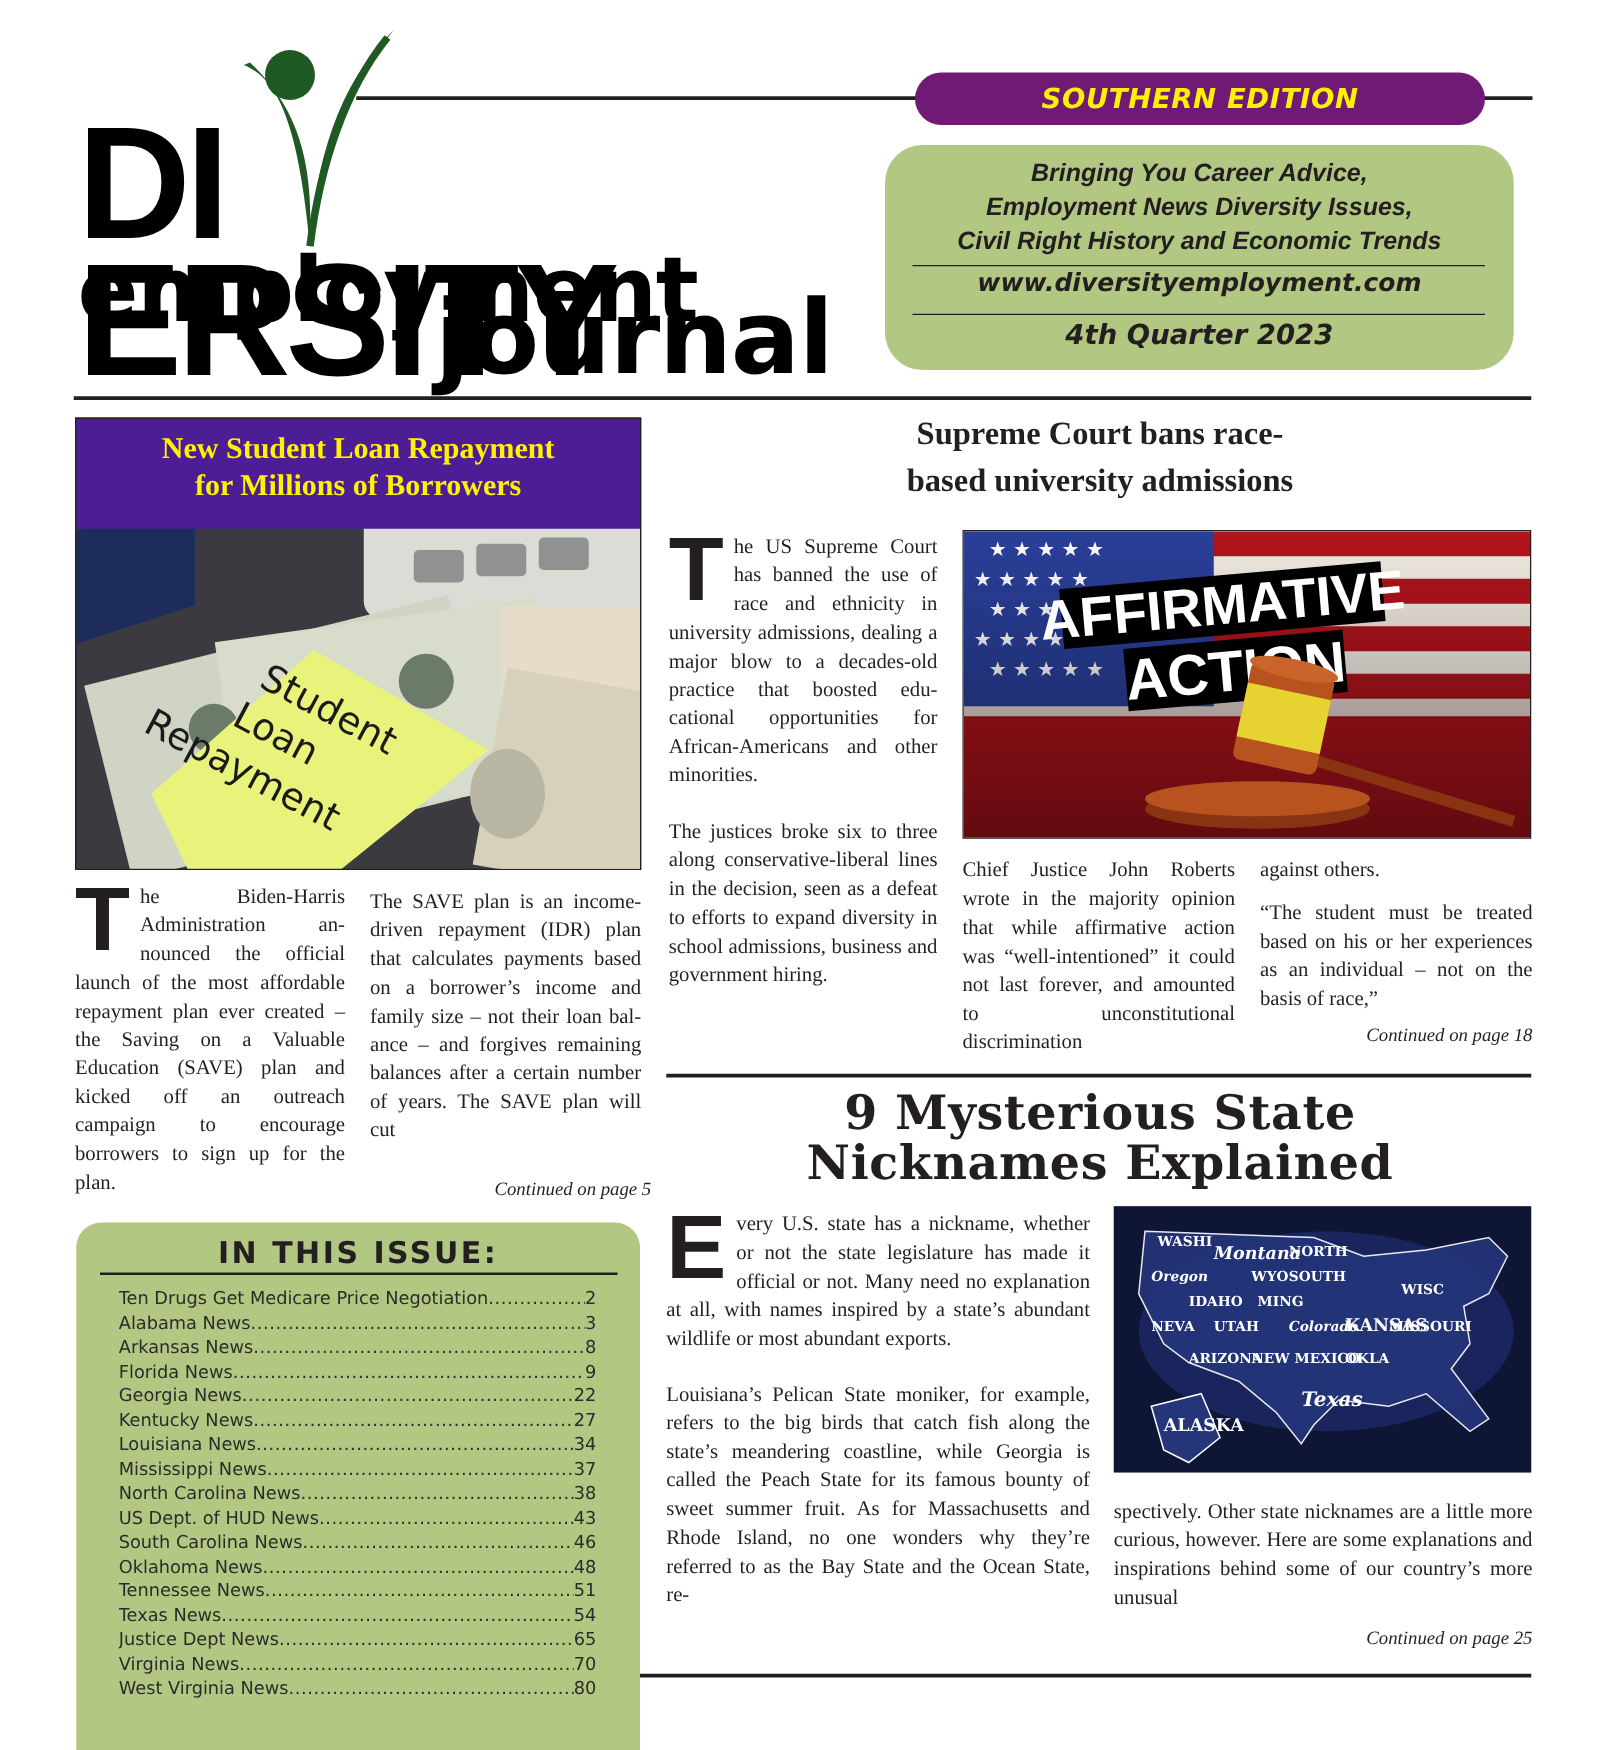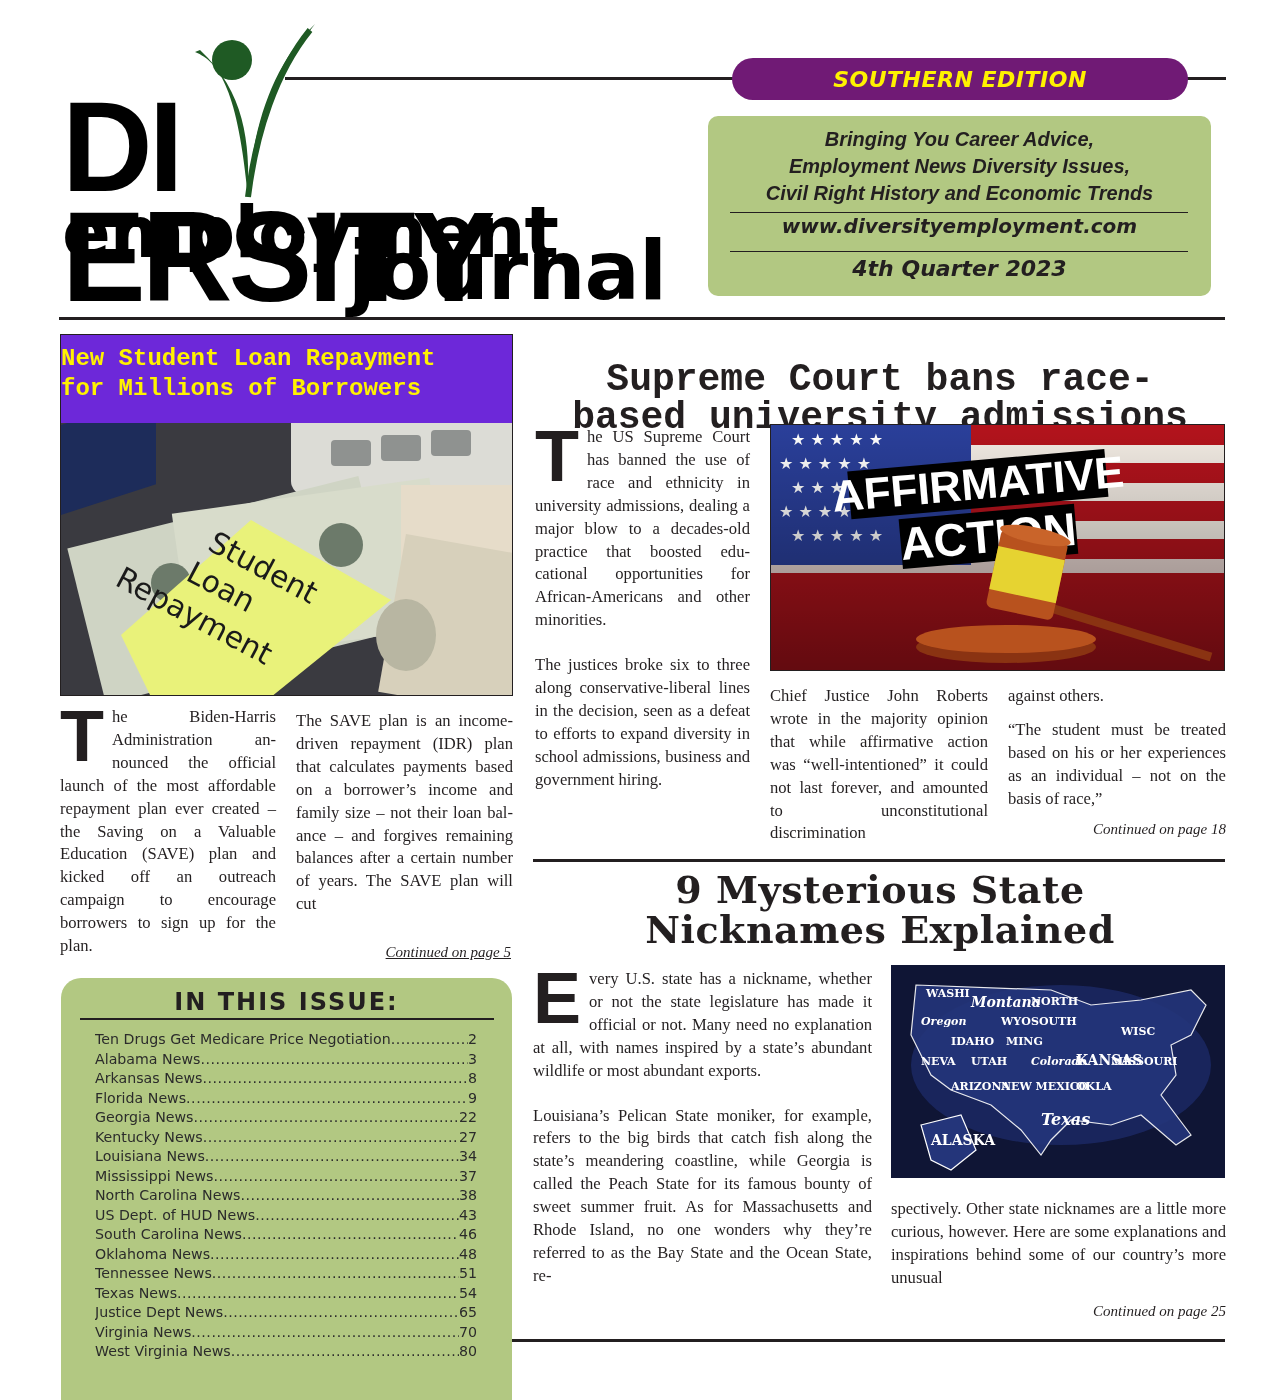--- a/index.html
+++ b/index.html
@@ -17,61 +17,61 @@
   .logo-employment { left: 62px; top: 196px; width: 640px; font-family: "DejaVu Sans", sans-serif;
     font-weight: 700; font-size: 72px; line-height: 72px; letter-spacing: -1px; color: #000; }
   .logo-journal { left: 322px; top: 234px; width: 370px; font-family: "DejaVu Sans", sans-serif;
     font-weight: 700; font-size: 82px; line-height: 74px; letter-spacing: -1px; color: #000; text-align: center; }
 
   .edition-pill { left: 732px; top: 58px; width: 456px; height: 42px; background: #701a75; border-radius: 22px;
     display: flex; align-items: center; justify-content: center; }
   .edition-pill span { font-family: "DejaVu Sans", sans-serif; font-style: italic; font-weight: 700;
     font-size: 22px; color: #fff200; letter-spacing: 0.5px; }
 
-  .tagline-box { left: 708px; top: 116px; width: 503px; height: 180px; background: #b2c882; border-radius: 10px; }
+  .tagline-box { left: 708px; top: 116px; width: 503px; height: 180px; background: #b2c882; border-radius: 30px; }
   .tagline-lines { position: absolute; left: 0; top: 10px; width: 100%; text-align: center;
     font-family: "Liberation Sans", sans-serif; font-style: italic; font-weight: 700; font-size: 20px;
     line-height: 27px; color: #231f20; }
   .tagline-rule { position: absolute; left: 22px; width: 458px; height: 1px; background: #231f20; }
   .tagline-url { position: absolute; left: 0; top: 98px; width: 100%; text-align: center;
     font-family: "DejaVu Sans", sans-serif; font-style: italic; font-weight: 700; font-size: 20px; color: #231f20; }
   .tagline-quarter { position: absolute; left: 0; top: 140px; width: 100%; text-align: center;
     font-family: "DejaVu Sans", sans-serif; font-style: italic; font-weight: 700; font-size: 22px; color: #231f20; }
 
   
   .body-text { font-family: "Liberation Serif", serif; font-size: 16.6px; line-height: 22.9px;
     text-align: justify; color: #231f20; hyphens: manual; }
   .dropcap { float: left; font-family: "Liberation Sans", sans-serif; font-weight: 700;
     font-size: 72px; line-height: 56px; margin: 2px 8px 0 0; color: #231f20; height: 58px; }
   .continued { font-family: "Liberation Serif", serif; font-style: italic; font-size: 15px;
     text-align: right; color: #231f20; }
 
   
   .loan-photo { left: 60px; top: 334px; width: 453px; height: 362px; border: 1px solid #231f20;
     overflow: hidden; background: #2c2c30; }
-  .loan-headline { position: absolute; left: 0; top: 0; width: 100%; height: 88px; background: #6d28d9;
-    font-family: Liberation Mono, monospace; font-weight: 700; font-size: 24px;
+  .loan-headline { position: absolute; left: 0; top: 0; width: 100%; height: 88px; background: #4c1d95;
+    text-align: center; font-family: Liberation Serif, serif; font-weight: 700; font-size: 24px;
     line-height: 30px; color: #fff200; padding-top: 9px; }
 
   
   .issue-box { left: 61px; top: 978px; width: 451px; height: 430px; background: #b2c882; border-radius: 20px 20px 0 0; }
   .issue-title { position: absolute; left: 0; top: 10px; width: 100%; text-align: center;
     font-family: "DejaVu Sans", sans-serif; font-weight: 700; font-size: 24px; letter-spacing: 2px; color: #231f20; }
   .issue-rule { position: absolute; left: 19px; top: 40px; width: 414px; height: 2px; background: #231f20; }
   .issue-list { position: absolute; left: 34px; top: 52px; width: 382px; list-style: none; }
   .issue-list li { display: flex; font-family: "DejaVu Sans", sans-serif; font-size: 14.2px;
     line-height: 19.5px; color: #2b2b2b; white-space: nowrap; overflow: hidden; }
   .issue-list .lbl { flex: 0 0 auto; }
   .issue-list .dots { flex: 1 1 auto; overflow: hidden; }
   .issue-list .dots::before { content: "......................................................................................................"; letter-spacing: 0.5px; }
   .issue-list .pg { flex: 0 0 auto; }
 
   
   .scotus-headline { left: 530px; top: 328px; width: 700px; text-align: center;
-    font-family: Liberation Mono, monospace; font-weight: 700; font-size: 38px; line-height: 38px; color: #231f20; margin-top: 33px; }
+    font-family: Liberation Serif, serif; font-weight: 700; font-size: 26px; line-height: 38px; color: #231f20; }
   .aa-photo { left: 770px; top: 424px; width: 455px; height: 247px; overflow: hidden; border: 1px solid #231f20; }
 
   
   .nick-headline { left: 530px; top: 870px; width: 700px; text-align: center;
     font-family: "DejaVu Serif", serif; font-weight: 700; font-size: 38px; line-height: 40px;
     color: #231f20; letter-spacing: 0.5px; }
   .map-photo { left: 891px; top: 965px; width: 334px; height: 213px; overflow: hidden; background: #121838; }
 </style>
 </head>
 <body>
@@ -132,21 +132,21 @@
     <div>for Millions of Borrowers</div>
   </div>
 </div>
 
 <div class="abs body-text" style="left:60px; top:706px; width:216px;">
   <span class="dropcap">T</span><span>he Biden-Harris Administration an­nounced the official launch of the most af­fordable repayment plan ever created – the Saving on a Valuable Education (SAVE) plan and kicked off an outreach campaign to encourage borrowers to sign up for the plan.</span>
 </div>
 <div class="abs body-text" style="left:296px; top:710px; width:217px;">
   <span>The SAVE plan is an in­come-driven repayment (IDR) plan that calculates payments based on a bor­rower’s income and family size – not their loan bal­ance – and forgives re­maining balances after a certain number of years. The SAVE plan will cut</span>
 </div>
-<div class="abs continued" style="left:294px; top:944px; width:217px;text-decoration:underline;">Continued on page 5</div>
+<div class="abs continued" style="left:304px; top:944px; width:217px;">Continued on page 5</div>
 
 <div class="abs issue-box">
   <div class="issue-title">IN THIS ISSUE:</div>
   <div class="issue-rule"></div>
   <ul class="issue-list">
     <li>
         <span class="lbl">Ten Drugs Get Medicare Price Negotiation</span>
         <span class="dots"></span>
         <span class="pg">2</span>
       </li>

